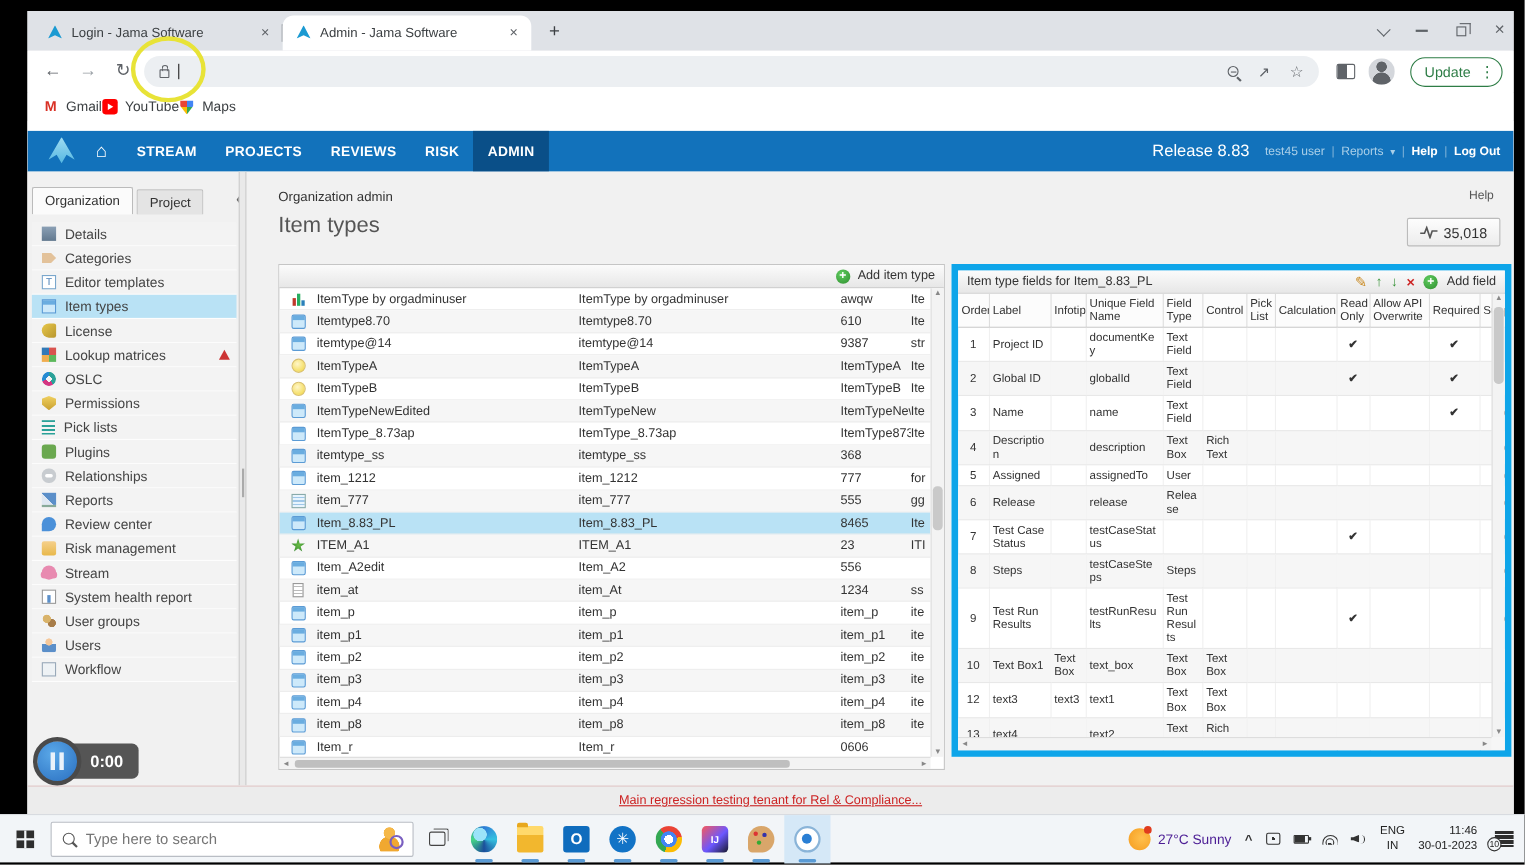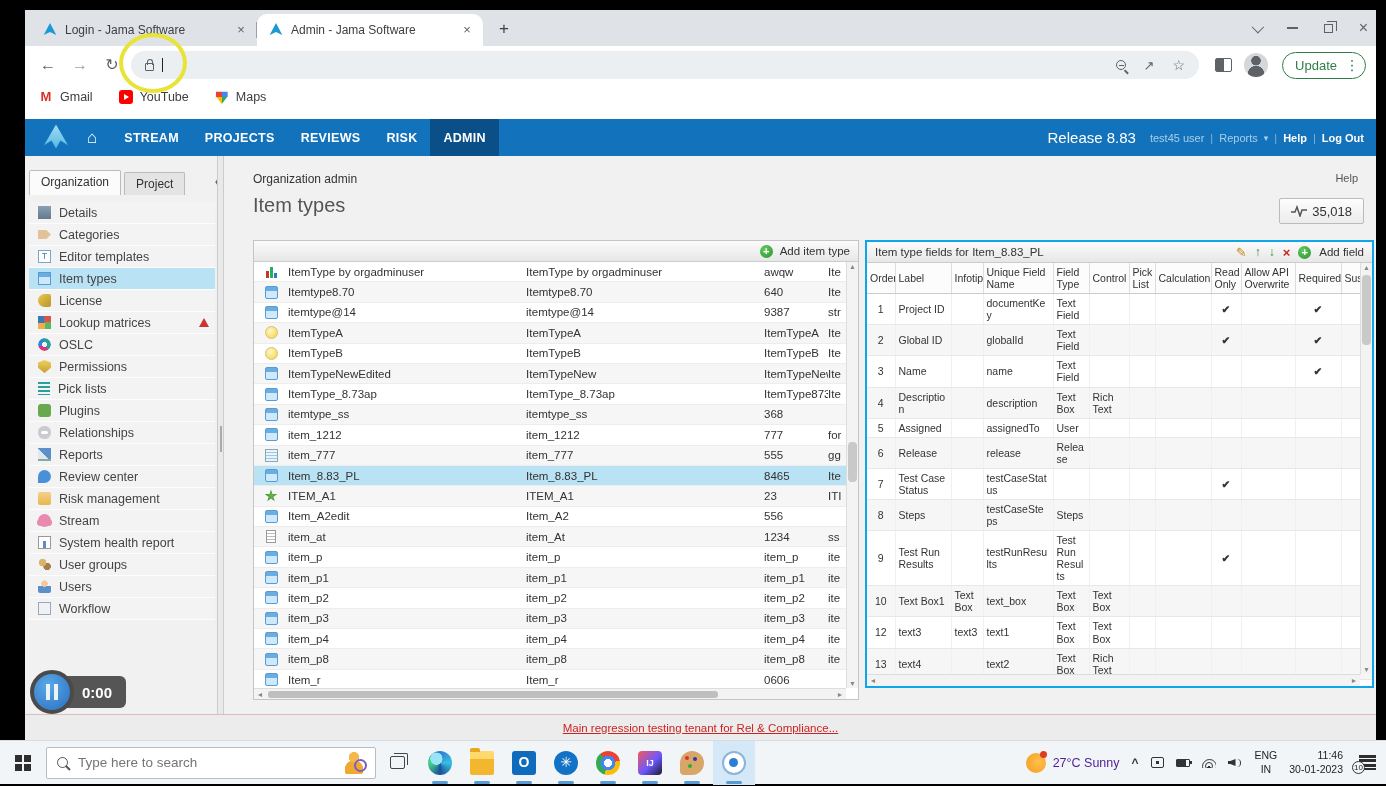--- a/index.html
+++ b/index.html
@@ -50,21 +50,21 @@
   .ic-star { color:#5f6368; font-size:14px; }
   .ic-star::after { content:'☆'; }
   .ic-sidepanel { width:17px; height:14px; border:1.5px solid #5f6368; border-radius:2px; background:linear-gradient(90deg,#5f6368 0 55%,transparent 55%); margin-left:10px; }
   .avatar { width:24px; height:24px; border-radius:50%; background:radial-gradient(circle at 50% 32%,#5f6368 0 4.5px,transparent 5px),radial-gradient(circle at 50% 88%,#5f6368 0 8px,transparent 8.5px),#d4d7dc; margin-left:6px; }
   .update-pill { border:1px solid #2e7d46; border-radius:14px; height:27px; display:flex; align-items:center; padding:0 6px 0 12px; gap:8px; margin-left:8px; }
   .update-label { color:#2e7d46; font-size:13px; }
   .dots { color:#2e7d46; font-size:14px; }
   .dots::after { content:'⋮'; }
 
   
-  .bookmarks { height:26px; background:#fff; display:flex; align-items:center; padding-left:14px; gap:26px; flex:none; }
+  .bookmarks { height:26px; background:#fff; display:flex; align-items:center; padding-left:14px; flex:none; }
   .bookmark { display:flex; align-items:center; gap:7px; font-size:12.5px; color:#3c4043; }
   .bm-ic { width:14px; height:14px; flex:none; display:inline-block; }
   .ic-gmail { background:none; text-align:center; }
   .ic-gmail::after { content:'M'; color:#d93025; font-weight:bold; font-size:13px; line-height:14px; }
   .ic-youtube { background:#f00; border-radius:3px; position:relative; }
   .ic-youtube::after { content:''; position:absolute; left:5px; top:4px; border-left:5px solid #fff; border-top:3px solid transparent; border-bottom:3px solid transparent; }
   .ic-maps { background:conic-gradient(#4285f4 0 25%,#34a853 25% 50%,#fbbc04 50% 75%,#ea4335 75%); clip-path:polygon(50% 100%,8% 45%,8% 12%,92% 12%,92% 45%); }
 
   
   .viewport { flex:1; display:flex; flex-direction:column; background:#fff; overflow:hidden; }
@@ -157,21 +157,21 @@
   .gc.id { width:64px; flex:none; }
   .gc.extra { flex:1; }
   .vscroll { position:absolute; right:0; top:0; bottom:11px; width:12px; background:#f3f3f3; border-left:1px solid #ddd; }
   .vscroll .thumb { position:absolute; left:1px; right:1px; top:180px; height:40px; background:#c9c9c9; border-radius:4px; }
   .vsarrow { position:absolute; left:0; right:0; text-align:center; font-size:7px; color:#888; }
   .hscroll { position:absolute; left:0; right:12px; bottom:0; height:11px; background:#f3f3f3; border-top:1px solid #ddd; display:flex; align-items:center; }
   .hsarrow { width:12px; text-align:center; font-size:7px; color:#888; flex:none; }
   .hthumb { height:7px; background:#bfbfbf; border-radius:3px; margin:0 2px; }
 
   
-  .fields-panel { position:absolute; left:637px; top:84px; right:0; bottom:26px; background:#fff; border:2px solid #0ea5e9; display:flex; flex-direction:column; }
+  .fields-panel { position:absolute; left:637px; top:84px; right:0; bottom:26px; background:#fff; border:6px solid #0ea5e9; display:flex; flex-direction:column; }
   .ftool { display:flex; align-items:center; gap:8px; margin-left:auto; }
   .edit-pencil { color:#c8861a; font-size:13px; }
   .edit-pencil::after { content:'✎'; }
   .arrow-up { color:#2f8f2f; font-weight:bold; font-size:12px; }
   .arrow-up::after { content:'↑'; }
   .arrow-down { color:#2f8f2f; font-weight:bold; font-size:12px; }
   .arrow-down::after { content:'↓'; }
   .x-icon { color:#cc2222; font-weight:bold; font-size:13px; }
   .x-icon::after { content:'×'; }
   .ftable-wrap { flex:1; position:relative; overflow:hidden; }
@@ -485,21 +485,21 @@
                   <span class="gc name">ItemType by orgadminuser</span>
                   <span class="gc id">awqw</span>
                   <span class="gc extra">Ite</span>
                 </div>
                 <div class="grow">
                   <span class="gicon-cell">
                     <span class="gicon ic-window"></span>
                   </span>
                   <span class="gc name">Itemtype8.70</span>
                   <span class="gc name">Itemtype8.70</span>
-                  <span class="gc id">640</span>
+                  <span class="gc id">610</span>
                   <span class="gc extra">Ite</span>
                 </div>
                 <div class="grow">
                   <span class="gicon-cell">
                     <span class="gicon ic-window"></span>
                   </span>
                   <span class="gc name">itemtype@14</span>
                   <span class="gc name">itemtype@14</span>
                   <span class="gc id">9387</span>
                   <span class="gc extra">str</span>

